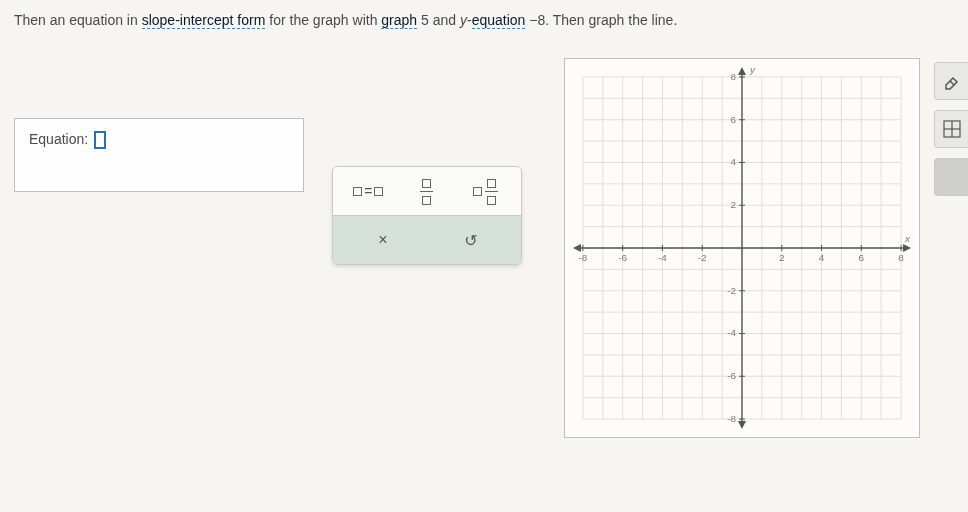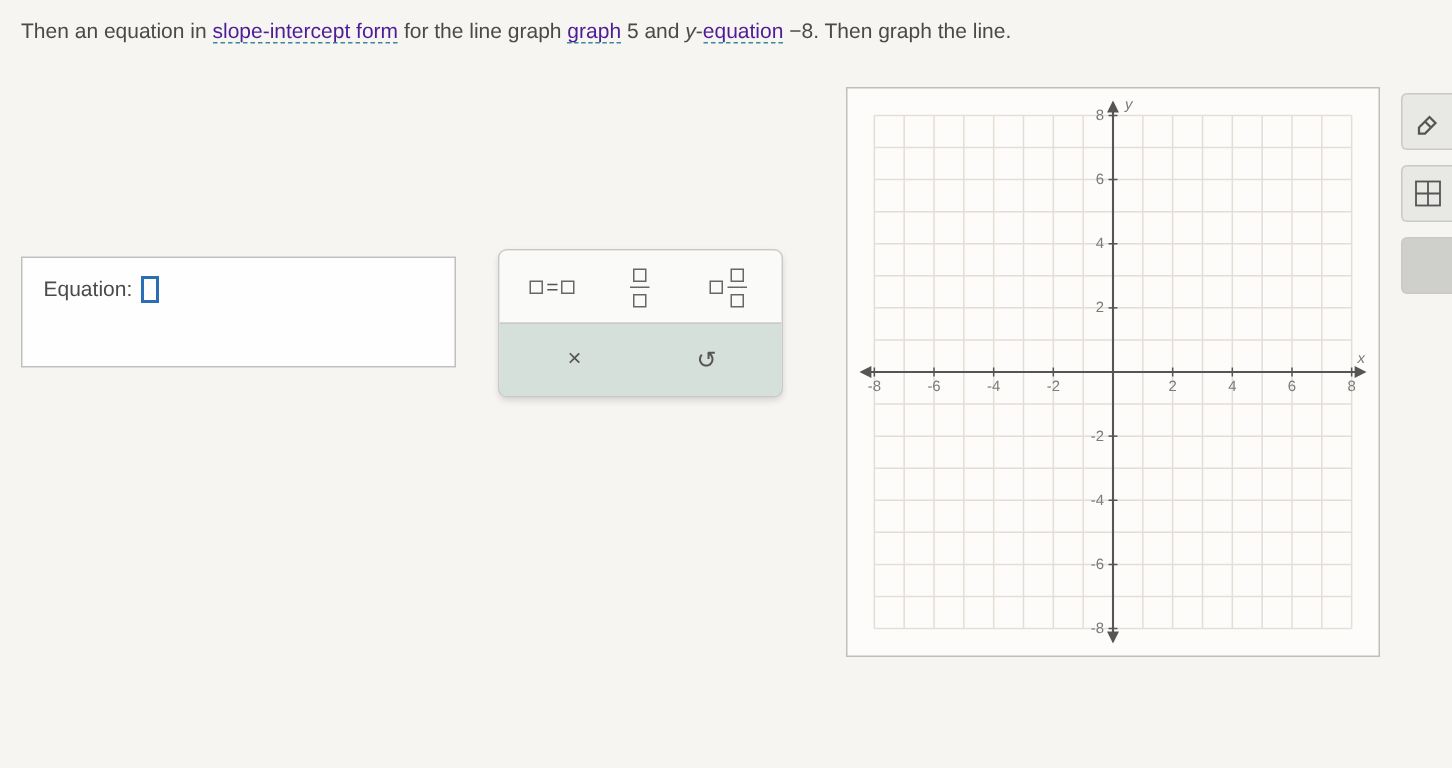--- a/index.html
+++ b/index.html
@@ -11,32 +11,32 @@
     overflow: hidden;
     color: #4a4a4a;
     position: relative;
   }
   .question {
     padding: 10px 14px 0 14px;
     font-size: 14px;
     line-height: 1.5;
   }
   .term {
-    color: #4c1d95;
+    color: #0f172a;
     border-bottom: 1px dashed #3a8a9c;
     cursor: help;
   }
   .content-row {
     margin-top: 30px;
     display: flex;
     align-items: flex-start;
     padding-left: 14px;
   }
   .equation-box {
-    margin-top: 110px;
+    margin-top: 57px;
     border: 1px solid #bfbfbf;
     background: #fefefe;
     width: 290px;
     height: 74px;
     padding: 12px 14px;
     font-size: 14px;
     display: flex;
     align-items: flex-start;
   }
   .eq-label { margin-right: 6px; }
@@ -123,21 +123,21 @@
     cursor:pointer;
   }
   .tool.gray {
     background:#cfcfcb;
   }
 </style>
 </head>
 <body>
 
 <div class="question">
-  <span>Then an equation in </span><span class="term">slope-intercept form</span><span> for the line graph </span><span class="term">graph</span><span> 5 </span><span>and </span><i style="font-style:italic">y</i><span>-</span><span class="term">equation</span><span> −8. </span><span>Then graph the line.</span>
+  <span>Then an equation in </span><span class="term">slope-intercept form</span><span> for the graph with </span><span class="term">graph</span><span> 5 </span><span>and </span><i style="font-style:italic">y</i><span>-</span><span class="term">equation</span><span> −8. </span><span>Then graph the line.</span>
 </div>
 
 <div class="content-row">
   <div class="equation-box">
     <span class="eq-label">Equation:</span>
     <span class="eq-input"></span>
   </div>
 
   <div class="palette">
     <div class="palette-row1">

